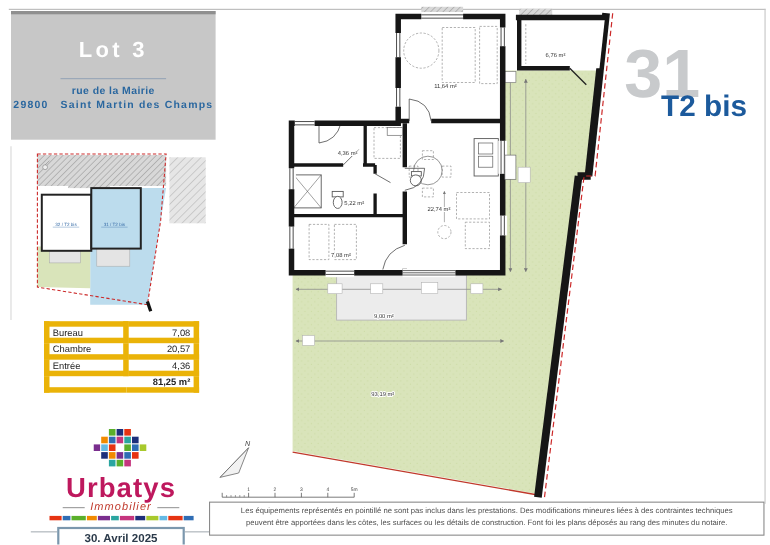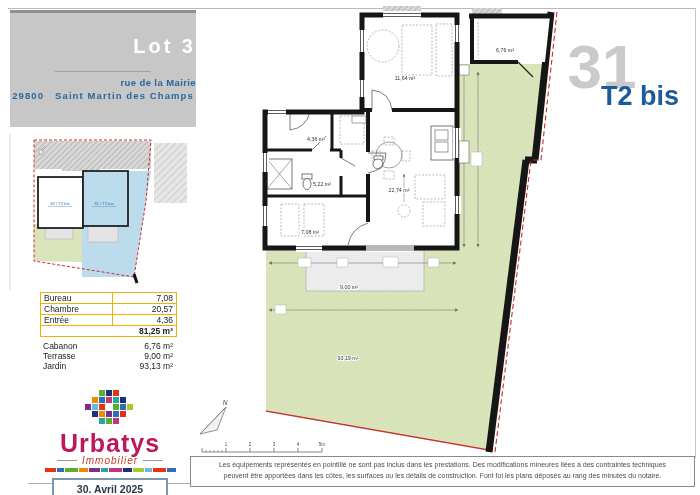--- a/index.html
+++ b/index.html
@@ -5,31 +5,31 @@
   html,body{margin:0;padding:0;}
   body{width:700px;height:495px;background:#fff;position:relative;overflow:hidden;
        font-family:"Liberation Sans", sans-serif;}
   .abs{position:absolute;}
   .top-rule{left:8px;top:8px;width:688px;height:1px;background:#b9b9b9;}
   .right-rule{left:695px;top:8px;width:1px;height:450px;background:#c6c6c6;}
   .logo-bottom-rule{left:28px;top:483px;width:162px;height:1px;background:#a8b0b6;}
 
   
   .header-box{left:10px;top:10px;width:186px;height:117px;background:#c7c7c7;
-              border-top:3px solid #8f8f8f;text-align:right;box-sizing:border-box;}
+              border-top:3px solid #8f8f8f;text-align:center;box-sizing:border-box;}
   .lot-title{margin-top:22px;font-size:20px;font-weight:bold;color:#ffffff;letter-spacing:3px;}
   .header-divider{width:96px;height:1px;background:#96a5b6;margin:13px auto 5px auto;}
   .addr1{font-size:9.5px;font-weight:bold;color:#2a679f;letter-spacing:.4px;}
   .addr2{font-size:9.5px;font-weight:bold;color:#2a679f;letter-spacing:1.1px;margin-top:2px;
          display:flex;justify-content:center;gap:11px;}
 
   
   .area-tables{left:40px;top:292px;width:136px;}
   table{border-collapse:collapse;width:136px;table-layout:fixed;}
-  .main-areas td{border:1px solid #eab308;font-size:8.5px;color:#222;height:10px;padding:0 3px;}
+  .main-areas td{border:5px solid #eab308;font-size:8.5px;color:#222;height:10px;padding:0 3px;}
   .main-areas td.v, .annex-areas td.v{text-align:right;}
   .main-areas td.total{font-weight:bold;text-align:right;}
   .annex-areas{margin-top:4px;}
   .annex-areas td{font-size:8.5px;color:#222;height:9px;padding:0 3px;}
   col.c1{width:72px;} col.c2{width:64px;}
 
   
   .logo-block{left:30px;top:390px;width:160px;text-align:center;}
   .logo-name{font-size:25px;font-weight:bold;color:#be185d;letter-spacing:1px;line-height:1.05;}
   .logo-sub{display:flex;align-items:center;justify-content:center;gap:5px;margin-top:-1px;}
@@ -112,40 +112,20 @@
       <tr>
             <td>Chambre</td>
             <td class="v">20,57</td>
           </tr>
       <tr>
             <td>Entrée</td>
             <td class="v">4,36</td>
           </tr>
       <tr>
             <td class="total" colspan="2">81,25 m²</td>
-          </tr>
-    </tbody>
-      </table>
-    <table class="annex-areas">
-      <colgroup>
-          <col class="c1">
-          <col class="c2">
-        </colgroup>
-      <tbody>
-          <tr>
-            <td>Cabanon</td>
-            <td class="v">6,76 m²</td>
-          </tr>
-      <tr>
-            <td>Terrasse</td>
-            <td class="v">9,00 m²</td>
-          </tr>
-      <tr>
-            <td>Jardin</td>
-            <td class="v">93,13 m²</td>
           </tr>
     </tbody>
       </table>
   </div>
 
   <div class="abs logo-block">
     <svg id="logo-mosaic" width="50" height="36" viewBox="0 0 50 36">
         <rect x="14" y="0" width="6" height="6" fill="#5aaf2b"></rect>
         <rect x="21" y="0" width="6" height="6" fill="#1d2f7b"></rect>
         <rect x="28" y="0" width="6" height="6" fill="#e63312"></rect>

